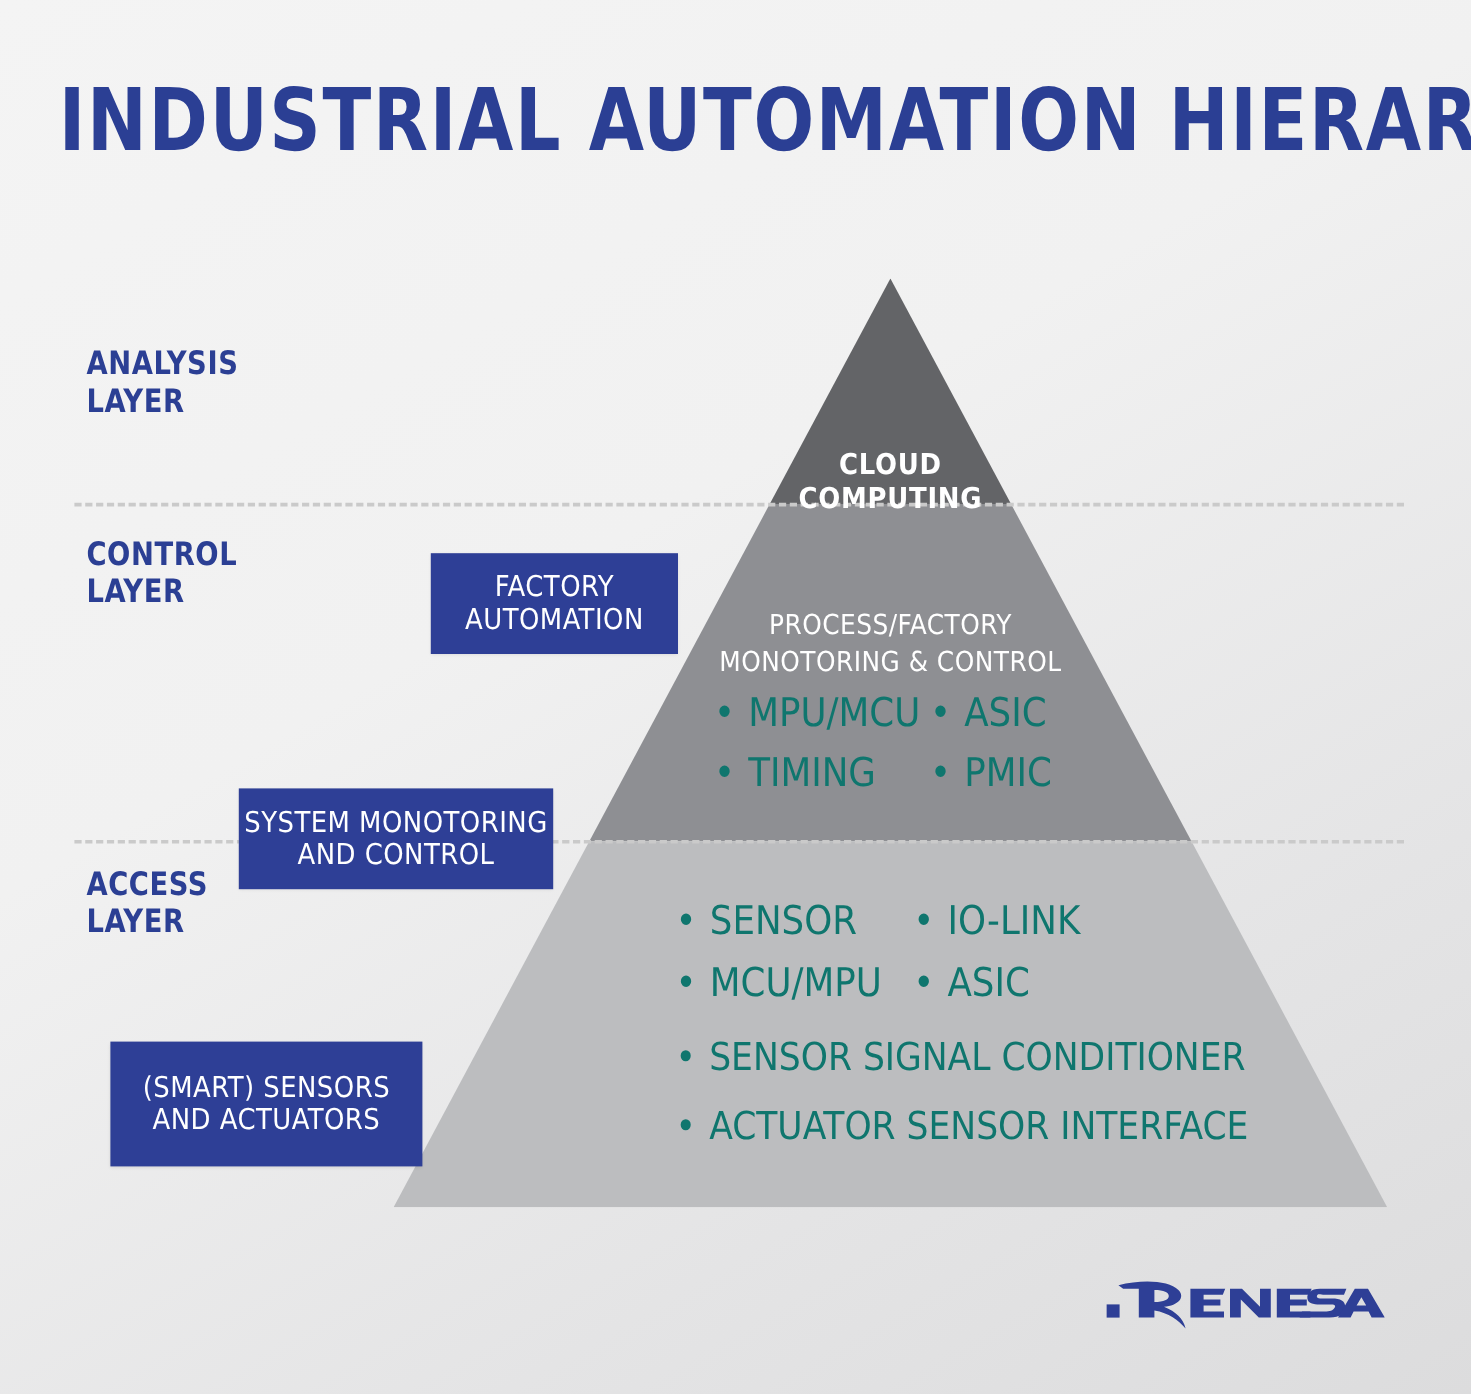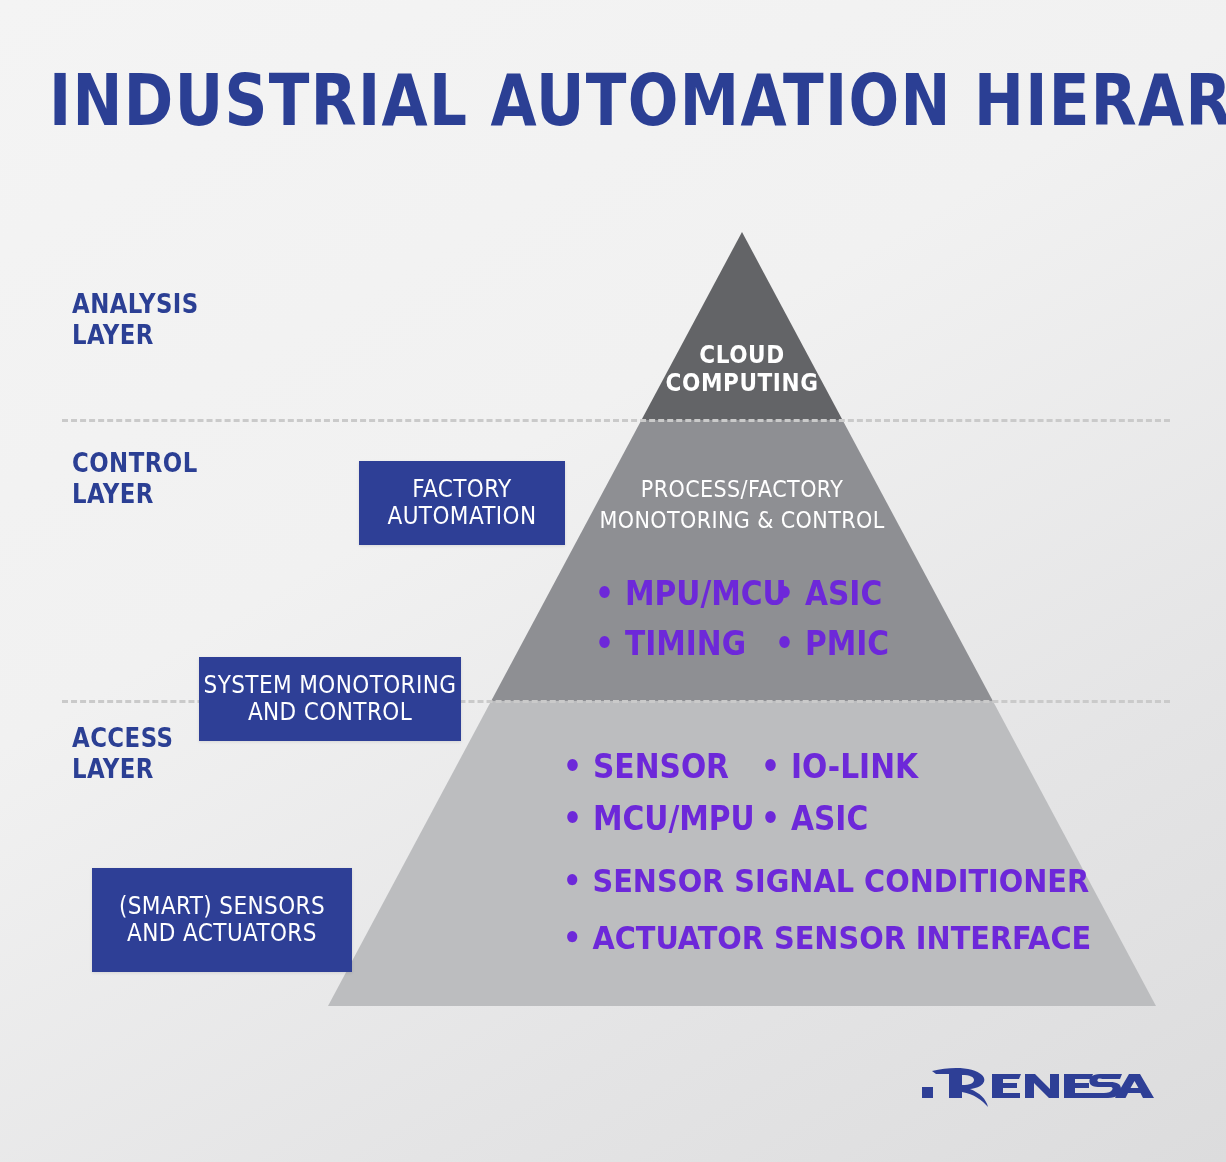--- a/index.html
+++ b/index.html
@@ -71,37 +71,38 @@
   
   #pyramid { position:absolute; left:0; top:0; width:1226px; height:1162px; }
 
   
   .pyr-text {
     position:absolute;
     color:#ffffff;
     font-family:"Liberation Sans Narrow","DejaVu Sans Condensed","Liberation Sans",sans-serif;
     white-space:pre-line;
     text-align:center;
+    margin-top:32px;
   }
   #pyr-analysis-title {
     left:602px; top:341px; width:280px;
     font-weight:700; font-size:24px; line-height:28px; letter-spacing:0.6px;
   }
   #pyr-control-title {
     left:572px; top:474px; width:340px;
     font-weight:400; font-size:23px; line-height:31px; letter-spacing:0.4px;
   }
 
   
   .bullet-grid {
     position:absolute;
     display:grid;
-    color:#6d28d9;
-    font-family:"Liberation Sans Narrow","DejaVu Sans Condensed","Liberation Sans",sans-serif;
-    font-weight:700;
+    color:#0f766e;
+    font-family:"Liberation Sans Narrow","DejaVu Sans Condensed","Liberation Sans",sans-serif;
+    font-weight:400;
   }
   #control-bullets {
     left:595px; top:575px;
     grid-template-columns:180px 170px;
     row-gap:12px;
     font-size:33px; line-height:38px;
   }
   #access-bullets-grid {
     left:563px; top:748px;
     grid-template-columns:198px 180px;

